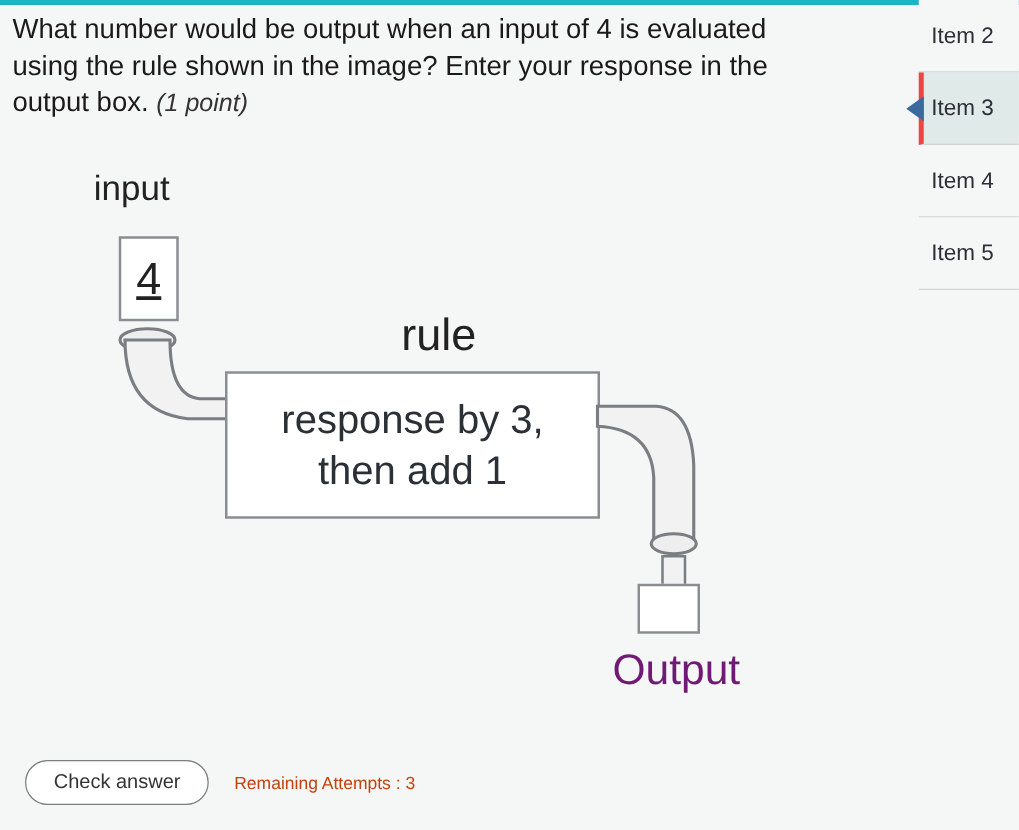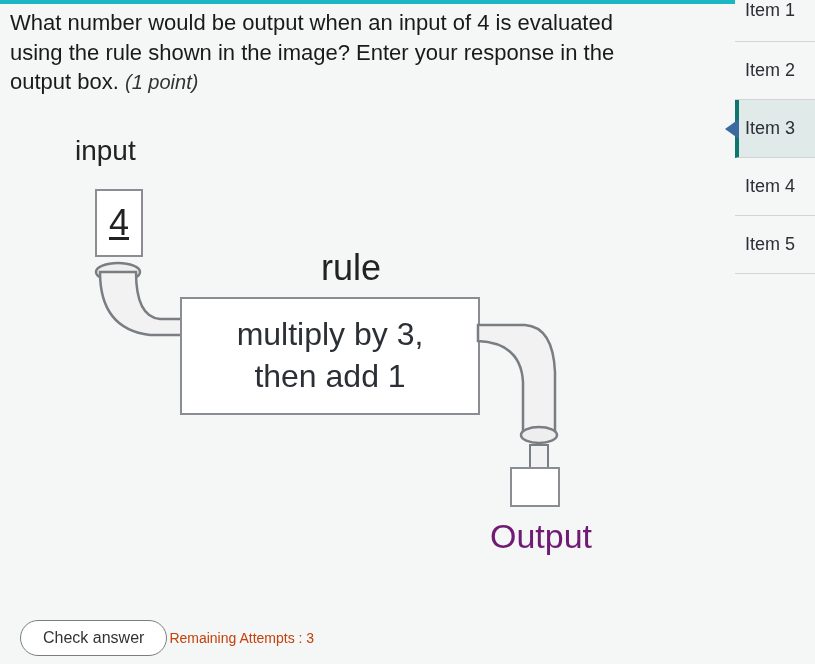--- a/index.html
+++ b/index.html
@@ -112,24 +112,24 @@
       position: absolute;
       left: 480px;
       top: 400px;
       font-family: "Arial Narrow", Arial, sans-serif;
       font-size: 34px;
       color: #701a75;
     }
     .bottom-bar {
       position: absolute;
       left: 20px;
-      bottom: 8px;
-      display: flex;
-      align-items: center;
-      gap: 2px;
+      bottom: 20px;
+      display: flex;
+      align-items: center;
+      gap: 20px;
     }
     .check-btn {
       border: 1px solid #7a7d82;
       background: #fff;
       color: #333;
       font-size: 16px;
       padding: 8px 22px;
       border-radius: 22px;
       cursor: pointer;
     }
@@ -159,21 +159,21 @@
       position: relative;
     }
     .sb-item.first {
       border-top: none;
       height: 42px;
       padding-top: 0;
       align-items: flex-start;
     }
     .sb-item.active {
       background: #dfeae9;
-      border-left: 4px solid #0f766e;
+      border-left: 4px solid #ef4444;
       padding-left: 6px;
     }
     .sb-arrow {
       position: absolute;
       left: -14px;
       width: 0; height: 0;
       border-top: 10px solid transparent;
       border-bottom: 10px solid transparent;
       border-right: 14px solid #3a6a9e;
     }
@@ -195,21 +195,21 @@
     <div class="input-label">input</div>
     <div class="input-box">4</div>
 
     <svg class="pipe1" width="110" height="110">
       <ellipse cx="28" cy="15" rx="22" ry="9" fill="#eee" stroke="#7a7d82" stroke-width="2.5"></ellipse>
       <path d="M 10 15 Q 10 72 60 78 L 110 78 L 110 62 L 70 62 Q 46 60 46 15 Z" fill="#f2f2f2" stroke="#7a7d82" stroke-width="2.5"></path>
     </svg>
 
     <div class="rule-label">rule</div>
     <div class="rule-box">
-      <div>multiply by 3,</div>
+      <div>response by 3,</div>
       <div>then add 1</div>
     </div>
 
     <svg class="pipe2" width="110" height="160">
       <path d="M 3 8 L 50 8 Q 78 10 80 55 L 80 115 L 48 115 L 48 65 Q 46 26 3 24 Z" fill="#f2f2f2" stroke="#7a7d82" stroke-width="2.5"></path>
       <ellipse cx="64" cy="118" rx="18" ry="8" fill="#eee" stroke="#7a7d82" stroke-width="2.5"></ellipse>
       <rect x="55" y="128" width="18" height="24" fill="#f2f2f2" stroke="#7a7d82" stroke-width="2"></rect>
     </svg>
 
     <div class="output-box">
@@ -218,23 +218,20 @@
     <div class="output-label">Output</div>
   </div>
 </div>
 
 <div class="bottom-bar">
   <button class="check-btn">Check answer</button>
   <span class="attempts">Remaining Attempts : 3</span>
 </div>
 
 <div class="sidebar">
-  <div class="sb-item first">
-    <span>Item 1</span>
-  </div>
   <div class="sb-item">
     <span>Item 2</span>
   </div>
   <div class="sb-item active">
     <span class="sb-arrow"></span>
     <span>Item 3</span>
   </div>
   <div class="sb-item">
     <span>Item 4</span>
   </div>

